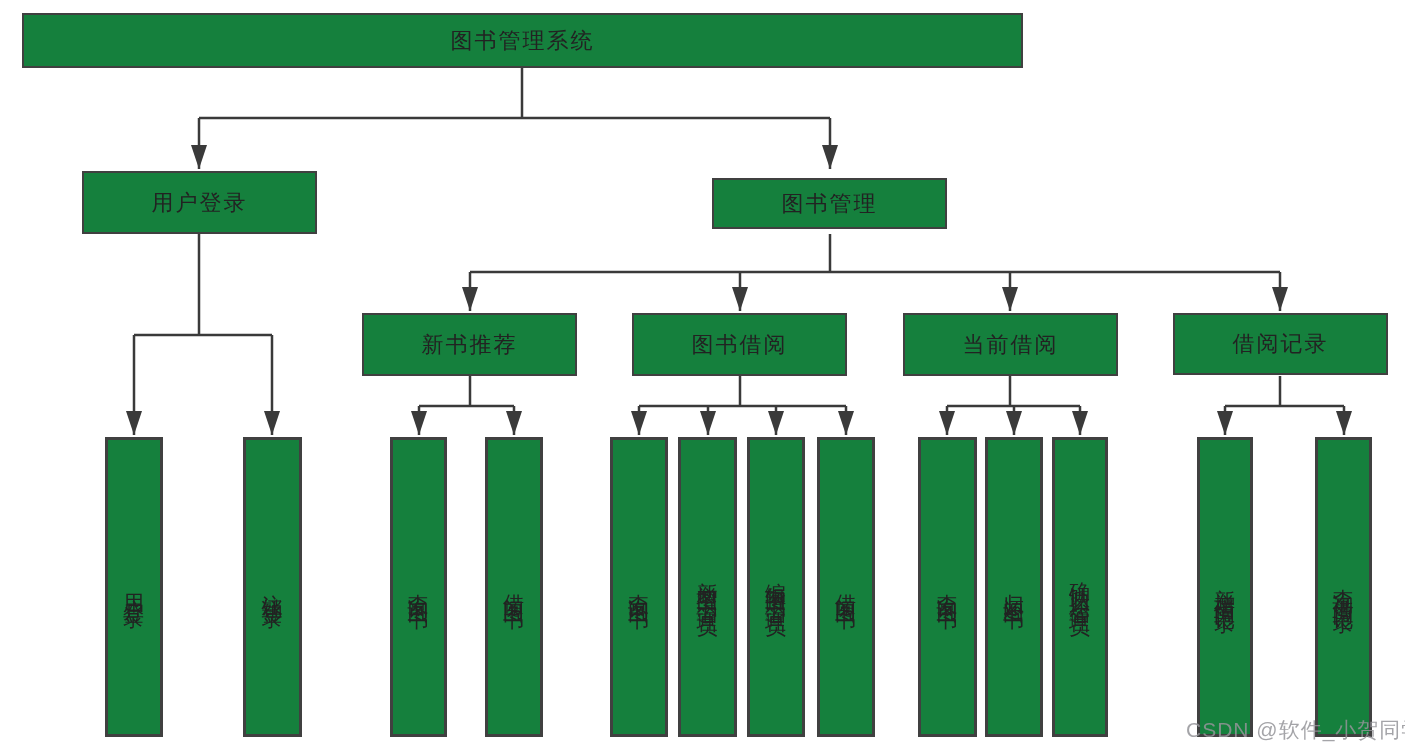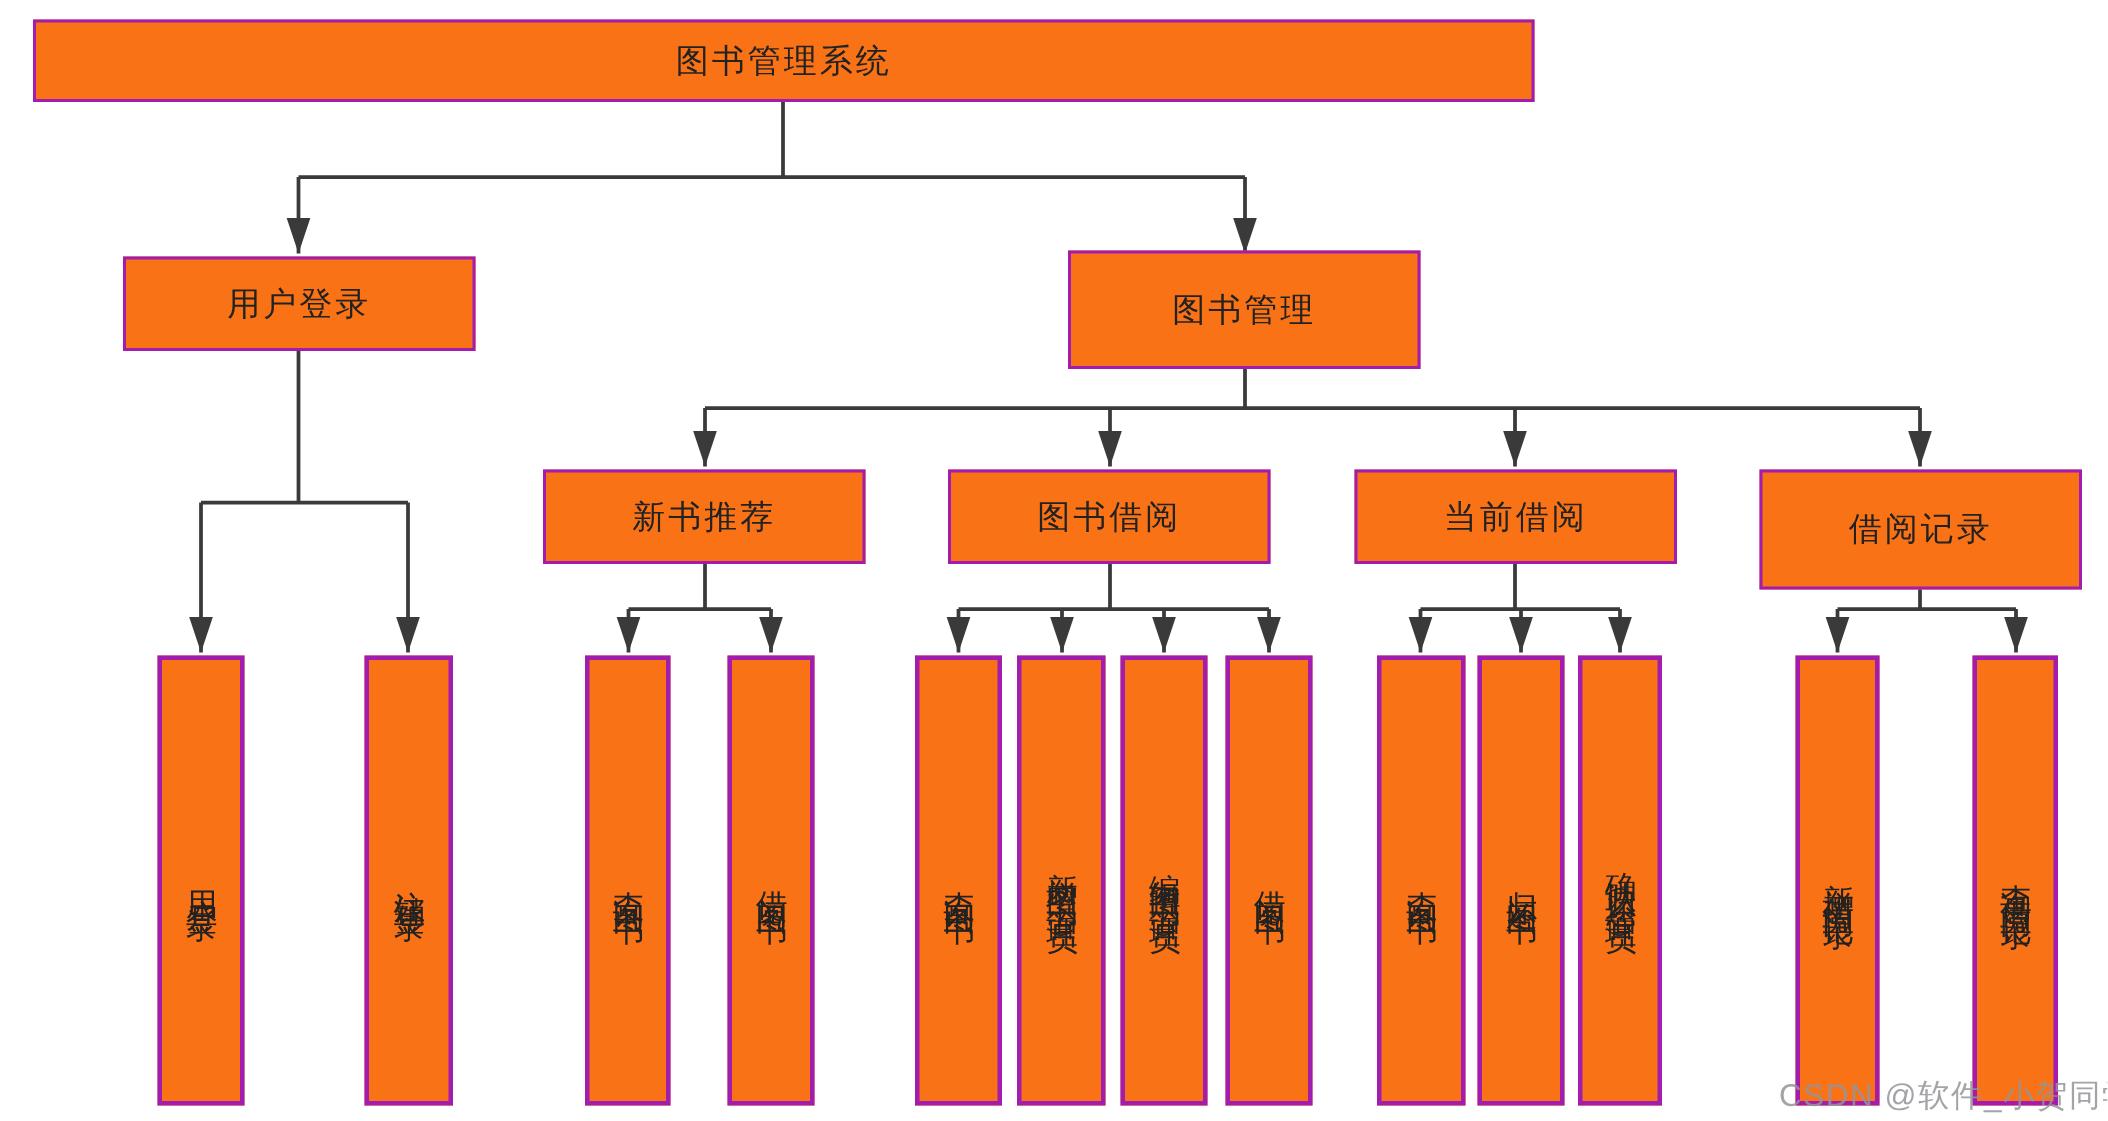--- a/index.html
+++ b/index.html
@@ -23,22 +23,22 @@
     z-index: 1;
   }
   svg.wires path.wire {
     fill: none;
     stroke: #3a3a3a;
     stroke-width: 2.5;
   }
   .node {
     position: absolute;
     box-sizing: border-box;
-    background: #f97316;
-    border: 2px solid #a21caf;
+    background: #15803d;
+    border: 2px solid #404040;
     display: flex;
     align-items: center;
     justify-content: center;
     z-index: 2;
     font-size: 22px;
     letter-spacing: 2px;
     color: #222222;
   }
   .node.leaf {
     border-width: 3px;
@@ -101,26 +101,26 @@
     <path class="wire" d="M1080,406 V435" marker-end="url(#arrow)"></path>
 
     <path class="wire" d="M1280,376 V406 M1225,406 H1344"></path>
     <path class="wire" d="M1225,406 V435" marker-end="url(#arrow)"></path>
     <path class="wire" d="M1344,406 V435" marker-end="url(#arrow)"></path>
   </svg>
 
   <div class="node" style="left:22px; top:13px; width:1001px; height:55px;">图书管理系统</div>
 
   <div class="node" style="left:82px; top:171px; width:235px; height:63px;">用户登录</div>
-  <div class="node" style="left:712px; top:167px; width:235px; height:79px;">图书管理</div>
+  <div class="node" style="left:712px; top:178px; width:235px; height:51px;">图书管理</div>
 
   <div class="node" style="left:362px; top:313px; width:215px; height:63px;">新书推荐</div>
   <div class="node" style="left:903px; top:313px; width:215px; height:63px;">当前借阅</div>
   <div class="node" style="left:632px; top:313px; width:215px; height:63px;">图书借阅</div>
-  <div class="node" style="left:1173px; top:313px; width:215px; height:80px;">借阅记录</div>
+  <div class="node" style="left:1173px; top:313px; width:215px; height:62px;">借阅记录</div>
 
   <div class="node leaf" style="left:105px; top:437px; width:58px; height:300px;">用户登录</div>
   <div class="node leaf" style="left:243px; top:437px; width:59px; height:300px;">注销登录</div>
 
   <div class="node leaf" style="left:390px; top:437px; width:57px; height:300px;">查询图书</div>
   <div class="node leaf" style="left:485px; top:437px; width:58px; height:300px;">借阅图书</div>
 
   <div class="node leaf" style="left:610px; top:437px; width:58px; height:300px;">查询图书</div>
   <div class="node leaf" style="left:678px; top:437px; width:59px; height:300px;">新增图书（管理员）</div>
   <div class="node leaf" style="left:747px; top:437px; width:58px; height:300px;">编辑图书（管理员）</div>

